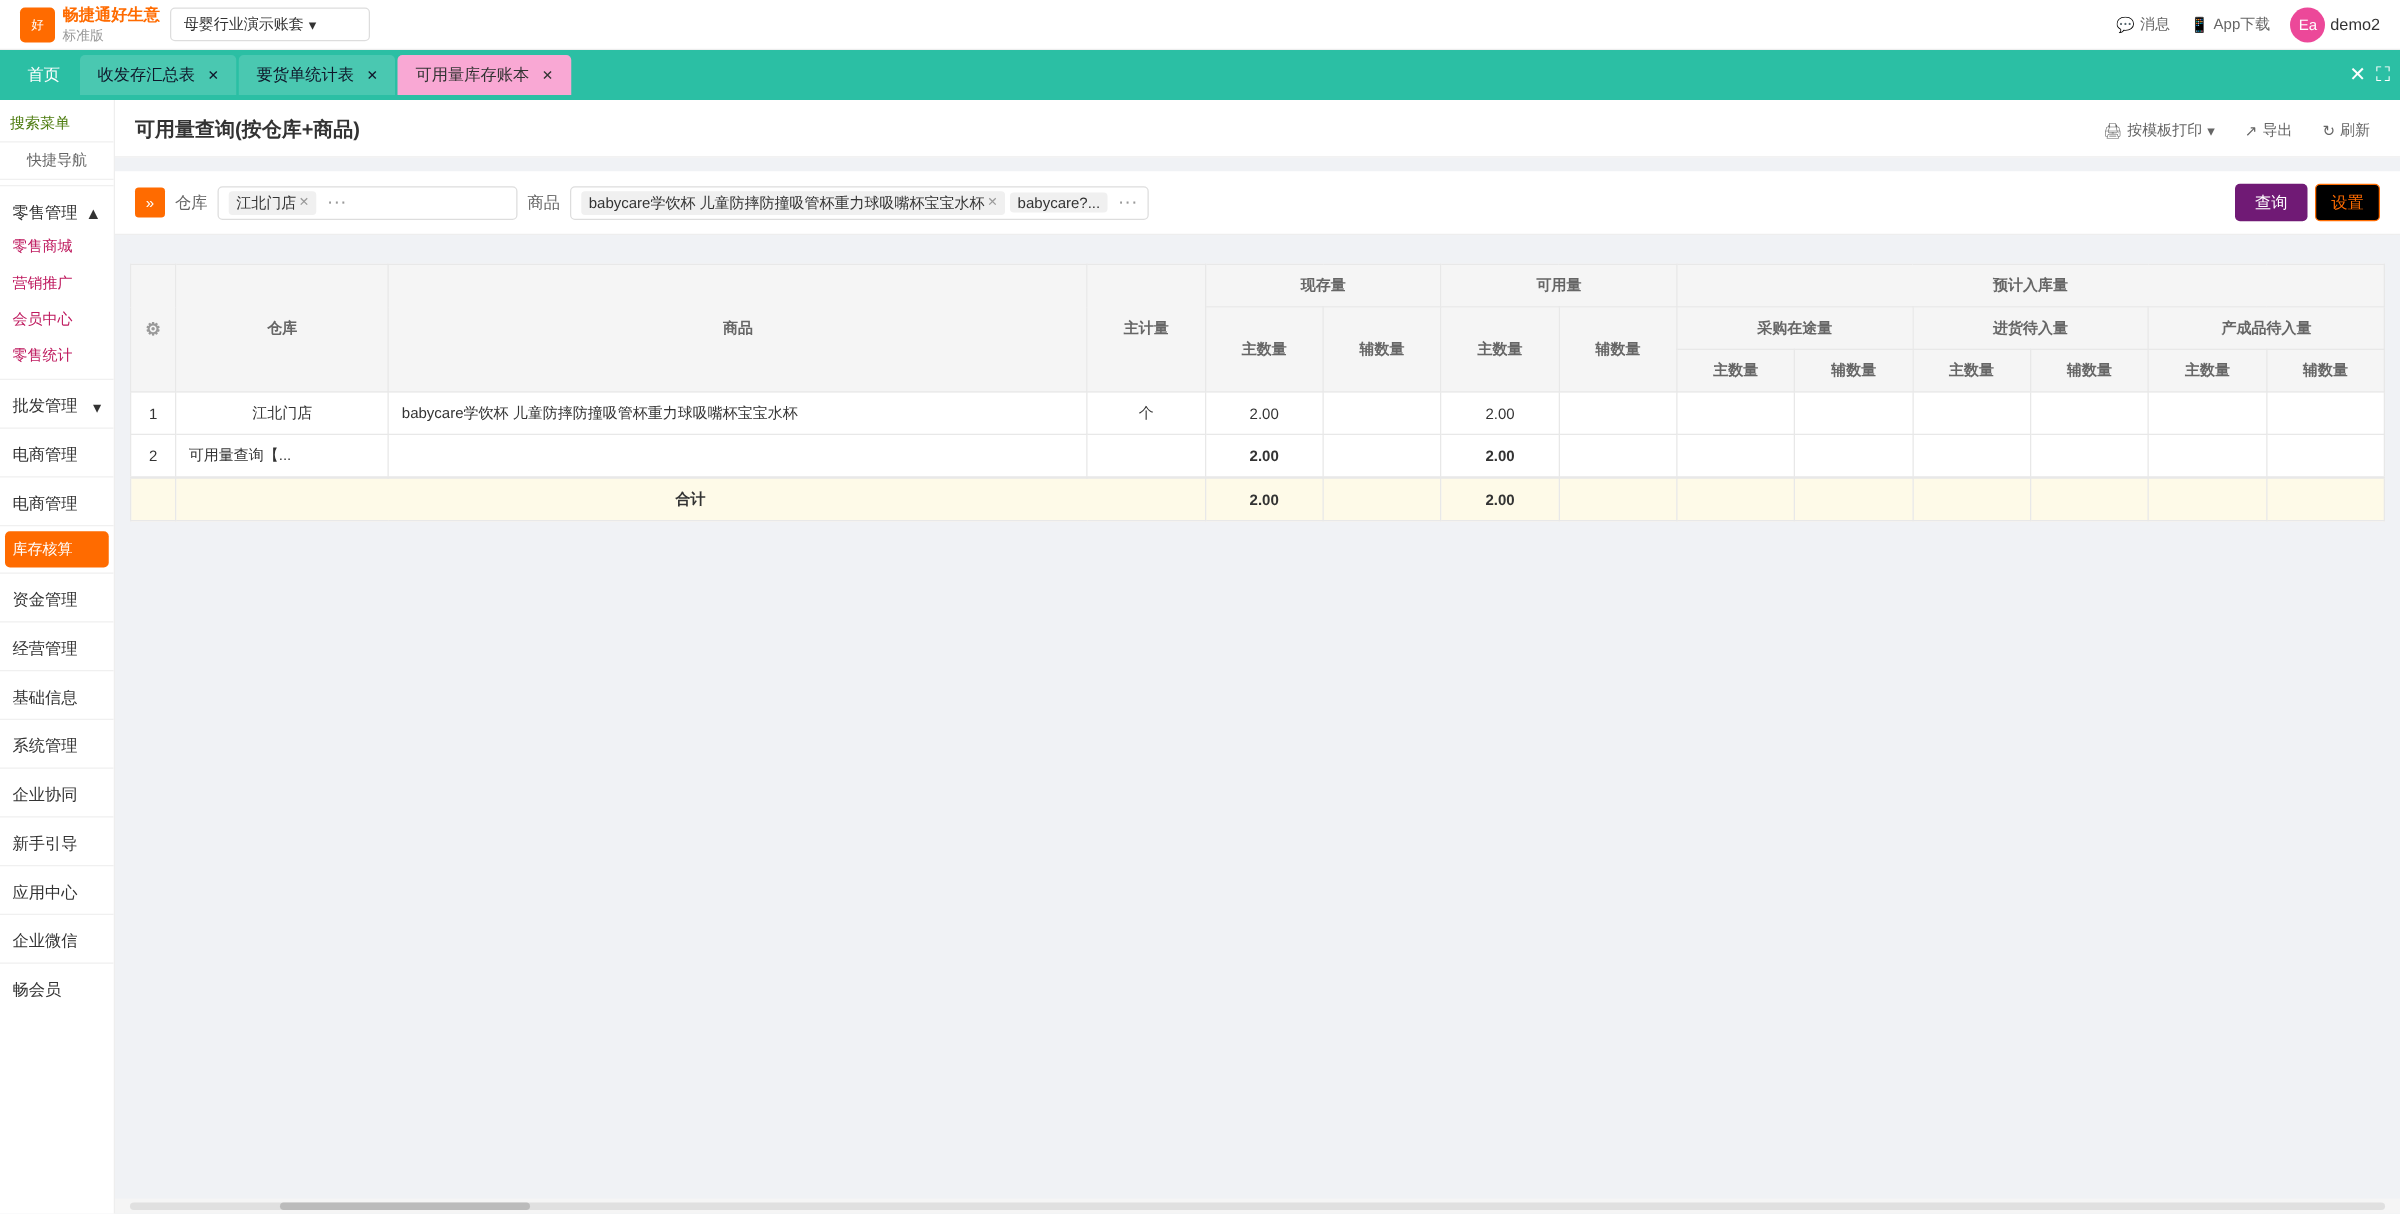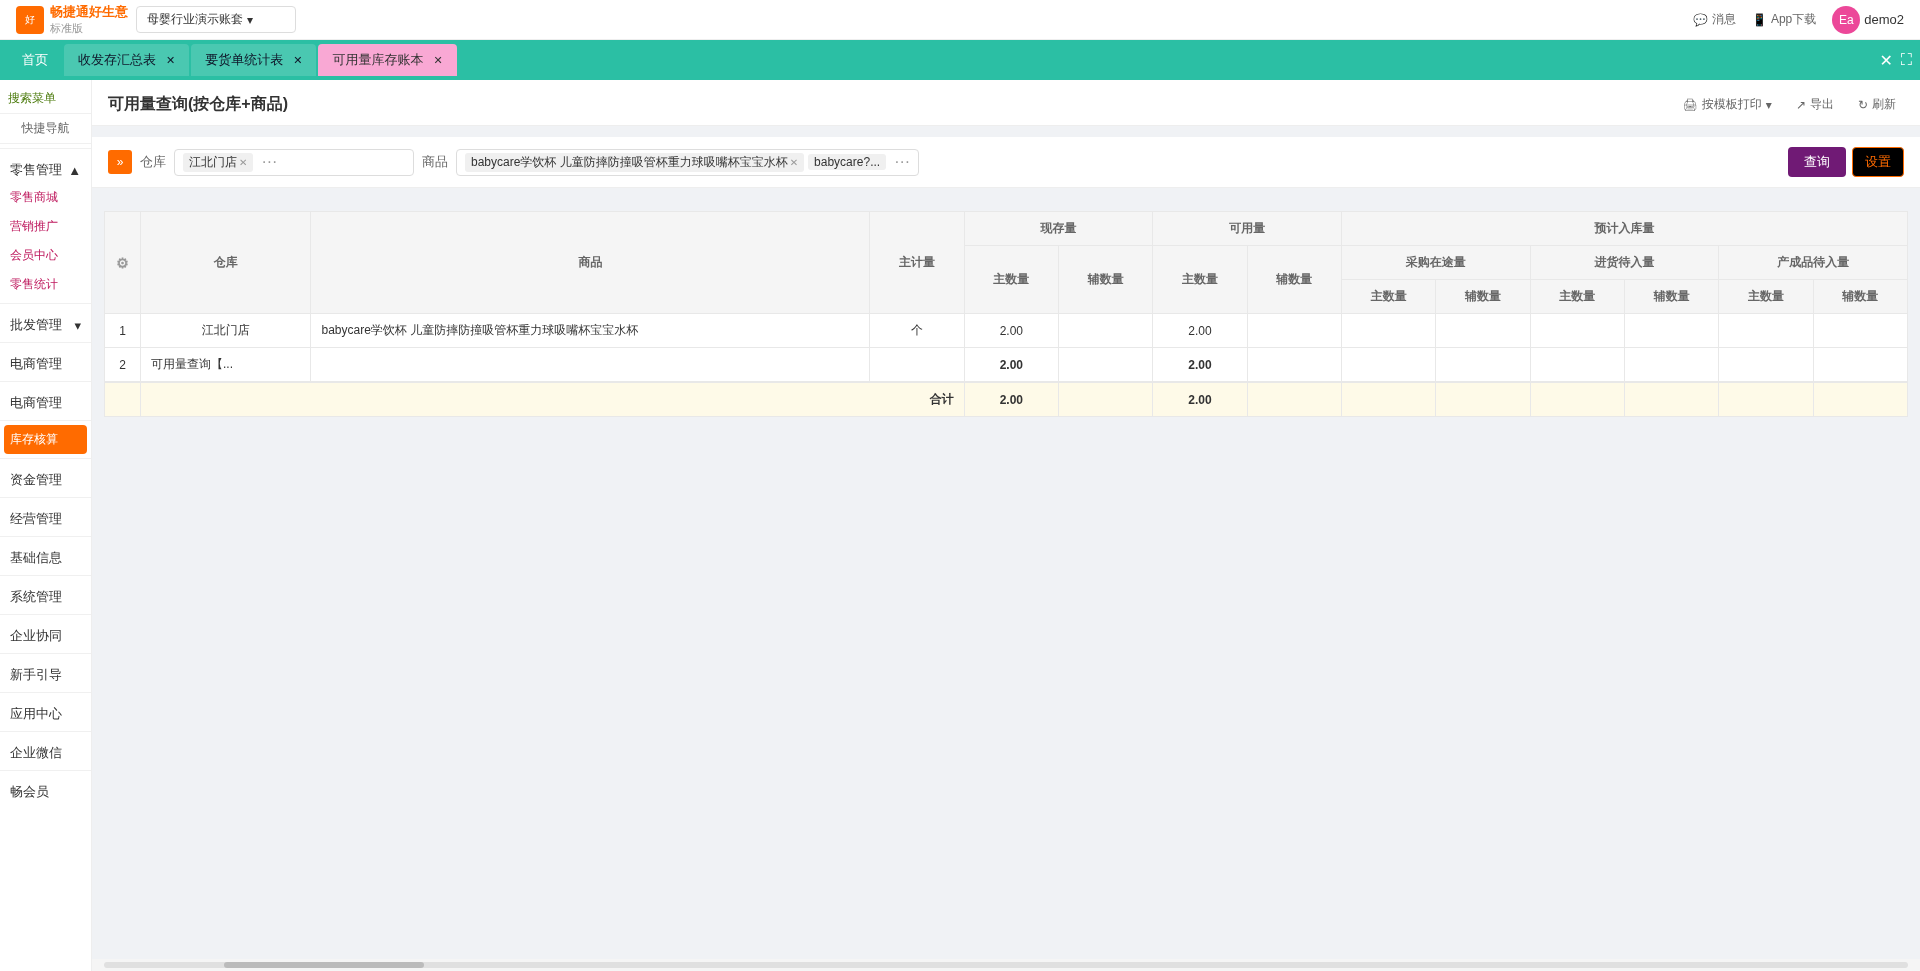--- a/index.html
+++ b/index.html
@@ -309,21 +309,21 @@
             <td></td>
             <td></td>
             <td></td>
             <td></td>
             <td></td>
           </tr>
         </tbody>
         <tfoot>
           <tr class="table-footer">
             <td></td>
-            <td colspan="3" style="text-align:right;">合计</td>
+            <td colspan="3" style="text-align:center;">合计</td>
             <td class="bold">2.00</td>
             <td></td>
             <td class="bold">2.00</td>
             <td></td>
             <td></td>
             <td></td>
             <td></td>
             <td></td>
             <td></td>
             <td></td>

